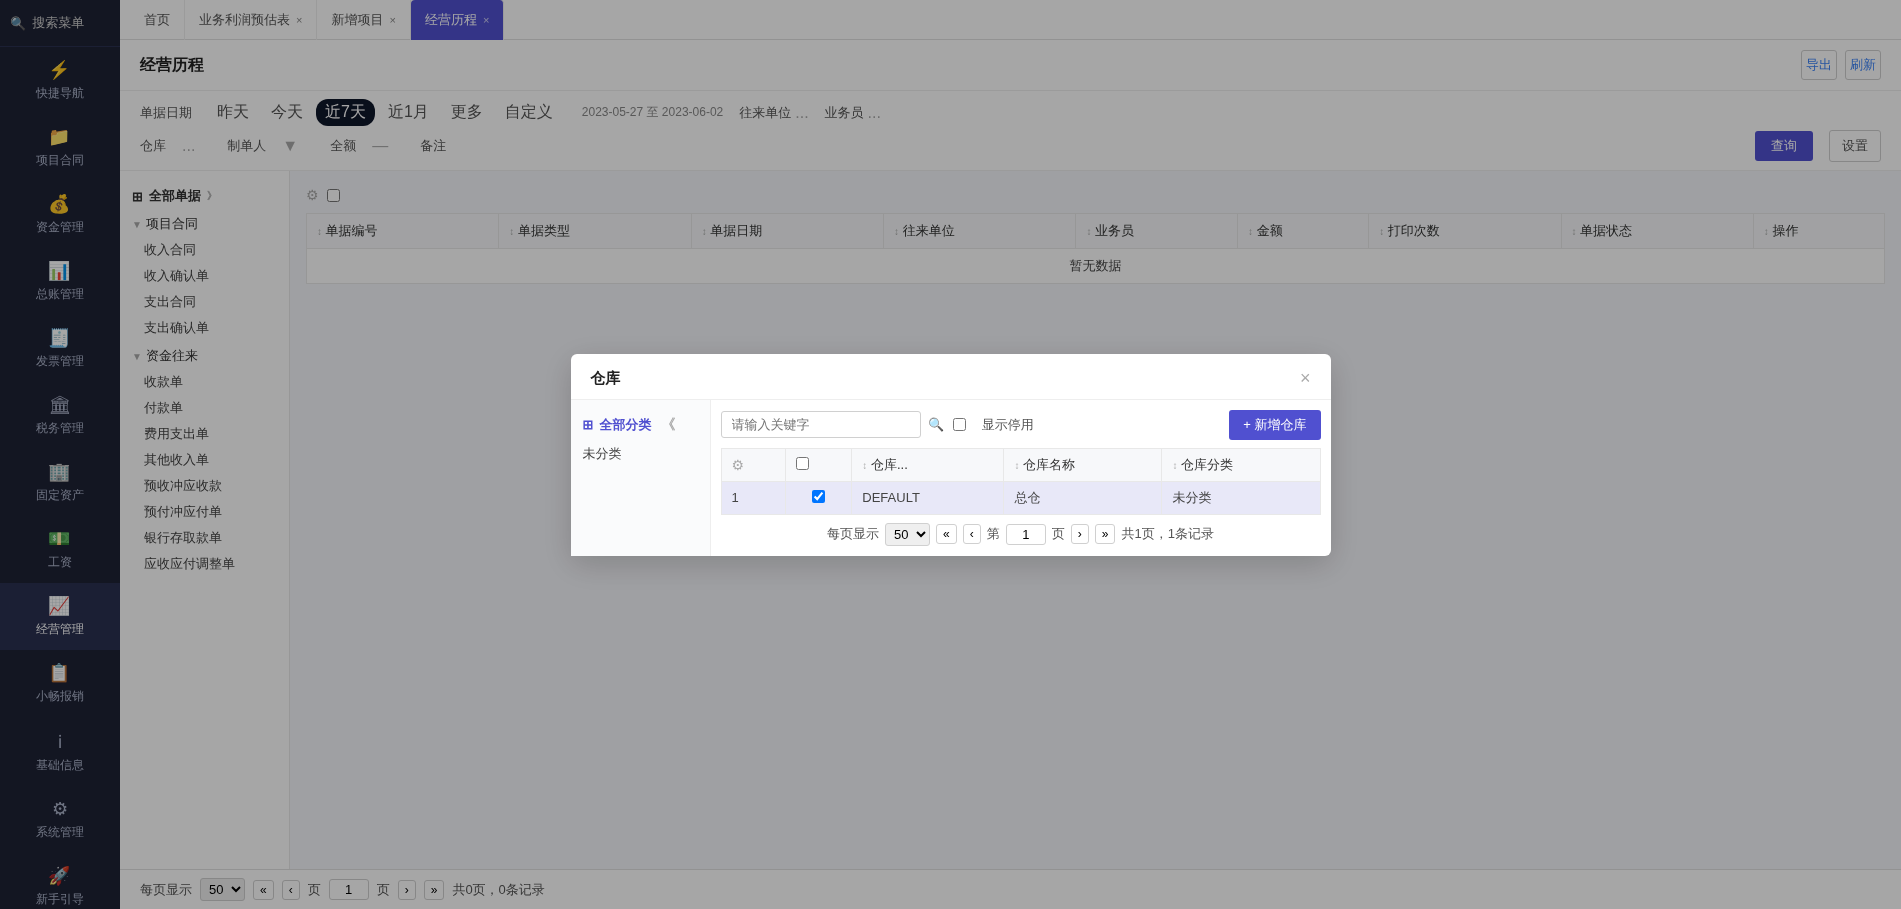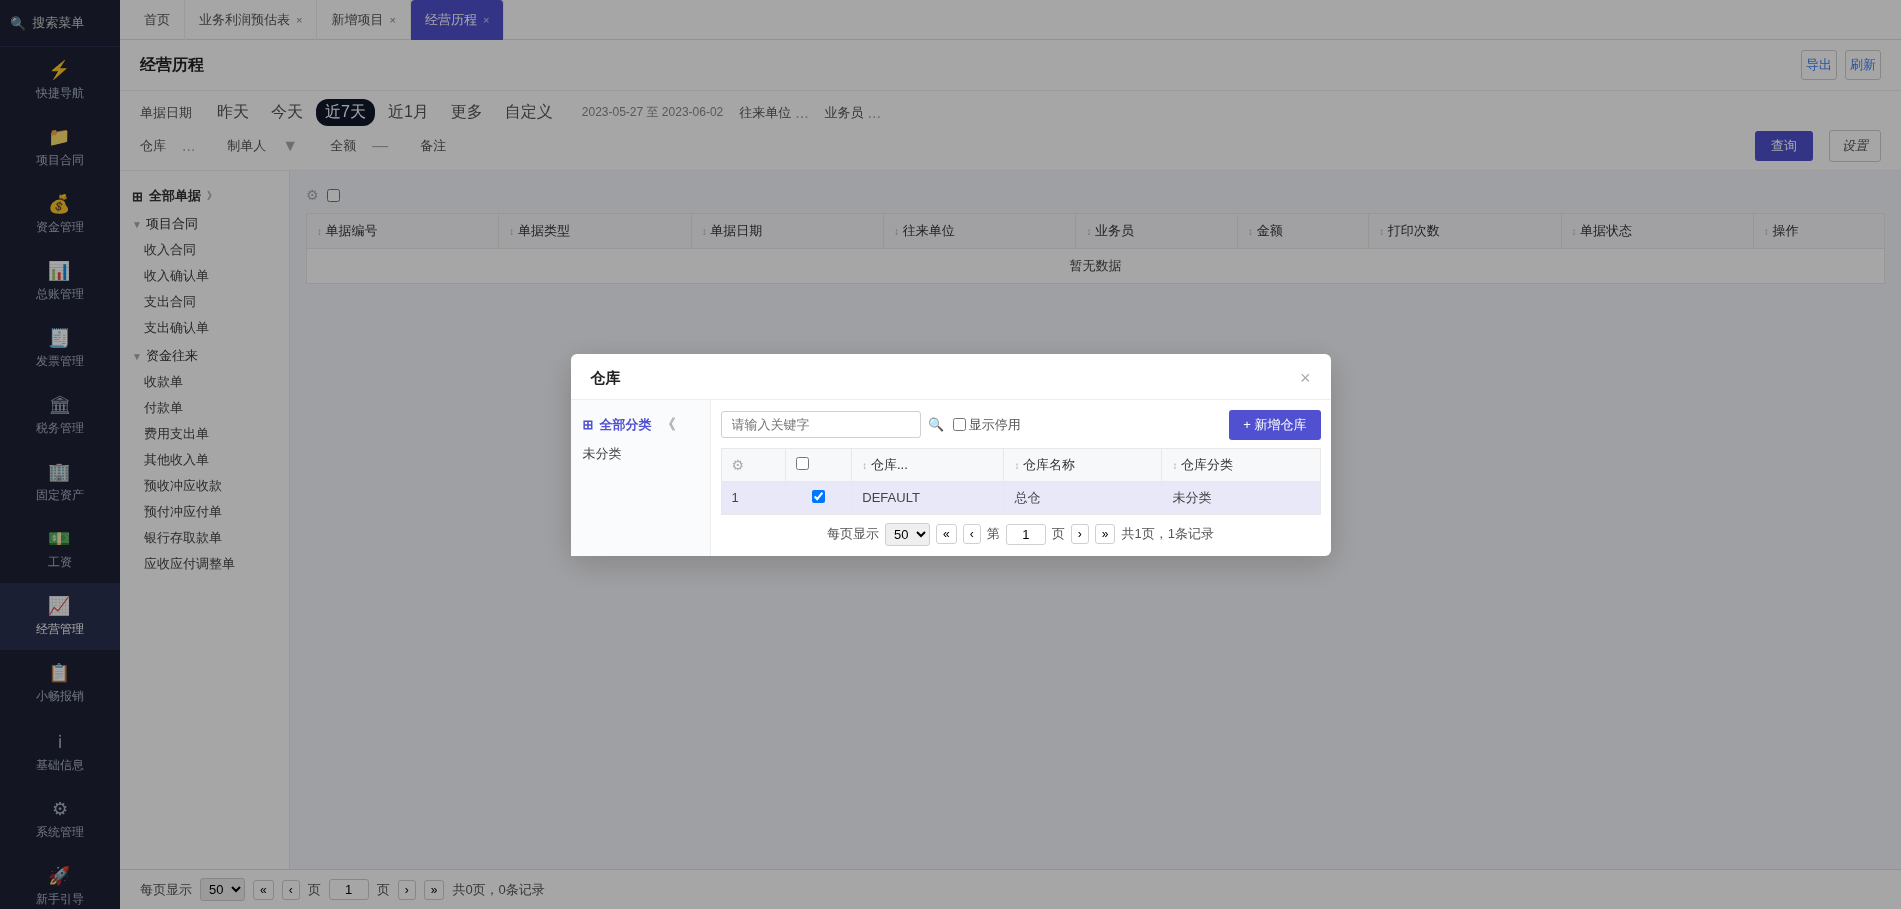--- a/index.html
+++ b/index.html
@@ -48,21 +48,21 @@
     .sub-sidebar-collapse { font-size: 10px; color: #aaa; }
     .sub-sidebar-group { margin-bottom: 2px; }
     .sub-sidebar-group-title { display: flex; align-items: center; gap: 4px; padding: 4px 12px; font-size: 13px; color: #333; cursor: pointer; }
     .sub-sidebar-group-title .arrow { font-size: 10px; color: #aaa; }
     .sub-sidebar-item { padding: 4px 12px 4px 24px; font-size: 13px; color: #444; cursor: pointer; }
 
     
     .main-content { flex: 1; background: #f5f6fa; padding: 16px; overflow: auto; position: relative; }
     .content-toolbar { display: flex; align-items: center; gap: 8px; margin-bottom: 10px; }
     .btn-query { background: #5050d0; color: #fff; border: none; padding: 6px 16px; border-radius: 3px; cursor: pointer; font-size: 13px; }
-    .btn-set { background: #fff; border: 1px solid #d0d0d0; color: #555; padding: 6px 12px; border-radius: 3px; cursor: pointer; font-size: 13px; font-style: italic; }
+    .btn-set { background: #fff; border: 1px solid #d0d0d0; color: #555; padding: 6px 12px; border-radius: 3px; cursor: pointer; font-size: 13px; }
 
     
     .data-table { width: 100%; border-collapse: collapse; background: #fff; font-size: 13px; }
     .data-table th { background: #f7f8fa; border: 1px solid #e8e8e8; padding: 8px 10px; text-align: left; color: #333; font-weight: normal; white-space: nowrap; }
     .data-table td { border: 1px solid #e8e8e8; padding: 8px 10px; color: #444; white-space: nowrap; }
 
     
     .bottom-bar { background: #fff; border-top: 1px solid #e0e0e0; padding: 8px 20px; display: flex; align-items: center; gap: 8px; font-size: 13px; color: #555; }
     .page-size-select { border: 1px solid #d0d0d0; border-radius: 3px; padding: 2px 4px; font-size: 13px; }
     .page-nav-btn { border: 1px solid #d0d0d0; background: #fff; padding: 2px 6px; cursor: pointer; border-radius: 3px; font-size: 12px; }
@@ -75,21 +75,21 @@
     .modal-title { font-size: 15px; color: #222; font-weight: bold; }
     .modal-close { font-size: 18px; color: #aaa; cursor: pointer; }
     .modal-body { display: flex; flex: 1; overflow: hidden; }
     .modal-left { width: 140px; border-right: 1px solid #eee; padding: 10px 0; background: #fafbfc; }
     .modal-left-header { display: flex; align-items: center; gap: 6px; padding: 6px 12px; font-size: 13px; color: #5050d0; cursor: pointer; font-weight: bold; }
     .modal-left-item { padding: 5px 12px; font-size: 13px; color: #444; cursor: pointer; }
     .modal-right { flex: 1; display: flex; flex-direction: column; padding: 10px; }
     .modal-toolbar { display: flex; align-items: center; gap: 8px; margin-bottom: 8px; }
     .modal-search-input { border: 1px solid #d0d0d0; border-radius: 3px; padding: 5px 10px; font-size: 13px; width: 200px; outline: none; }
     .modal-search-icon { color: #aaa; cursor: pointer; }
-    .modal-show-disabled { display: flex; align-items: center; gap: 3px; font-size: 13px; color: #555; }
+    .modal-show-disabled { display: flex; align-items: center; gap: 16px; font-size: 13px; color: #555; }
     .btn-add-warehouse { background: #5050d0; color: #fff; border: none; padding: 6px 14px; border-radius: 3px; cursor: pointer; font-size: 13px; margin-left: auto; }
     .modal-table { width: 100%; border-collapse: collapse; font-size: 13px; }
     .modal-table th { background: #f7f8fa; border: 1px solid #e8e8e8; padding: 7px 10px; text-align: left; color: #333; font-weight: normal; white-space: nowrap; }
     .modal-table td { border: 1px solid #e8e8e8; padding: 7px 10px; color: #444; }
     .modal-table tr.selected td { background: #e8e8f8; }
     .modal-table-wrap { flex: 1; overflow: auto; }
     .modal-pagination { display: flex; align-items: center; gap: 6px; padding: 8px 0 0; font-size: 13px; color: #555; justify-content: center; }
     .modal-footer { display: flex; align-items: center; justify-content: flex-end; gap: 10px; padding: 12px 20px; border-top: 1px solid #eee; }
     .btn-cancel { background: #fff; border: 1px solid #d0d0d0; color: #444; padding: 7px 20px; border-radius: 3px; cursor: pointer; font-size: 13px; }
     .btn-confirm { background: #5050d0; color: #fff; border: none; padding: 7px 20px; border-radius: 3px; cursor: pointer; font-size: 13px; }

